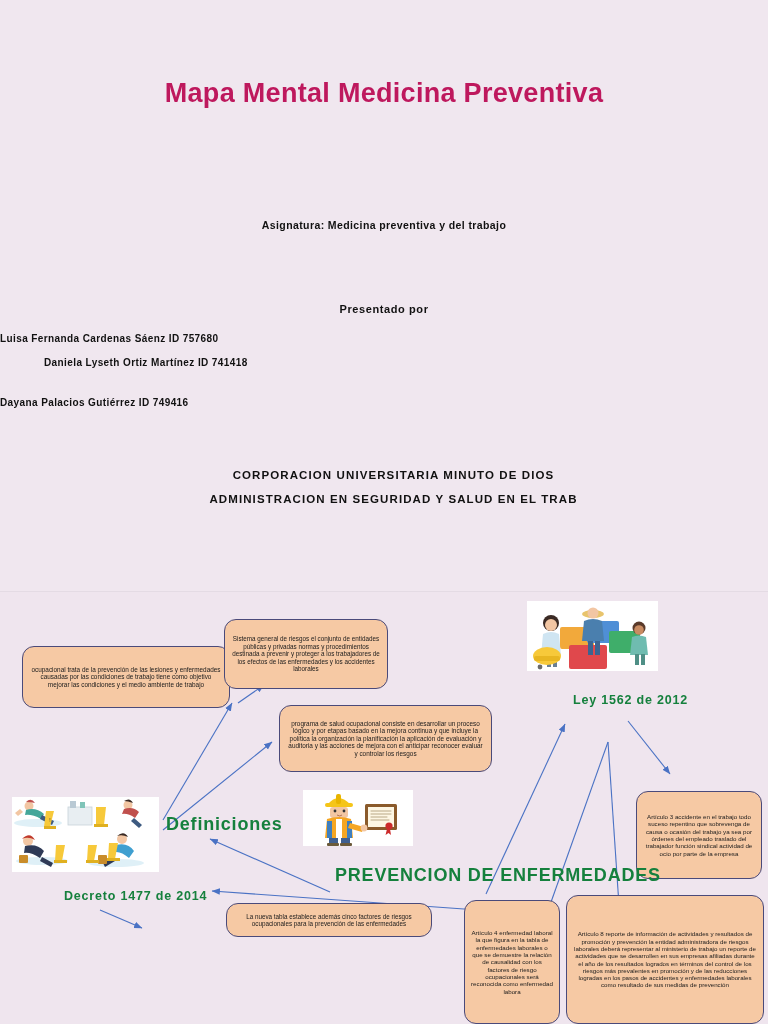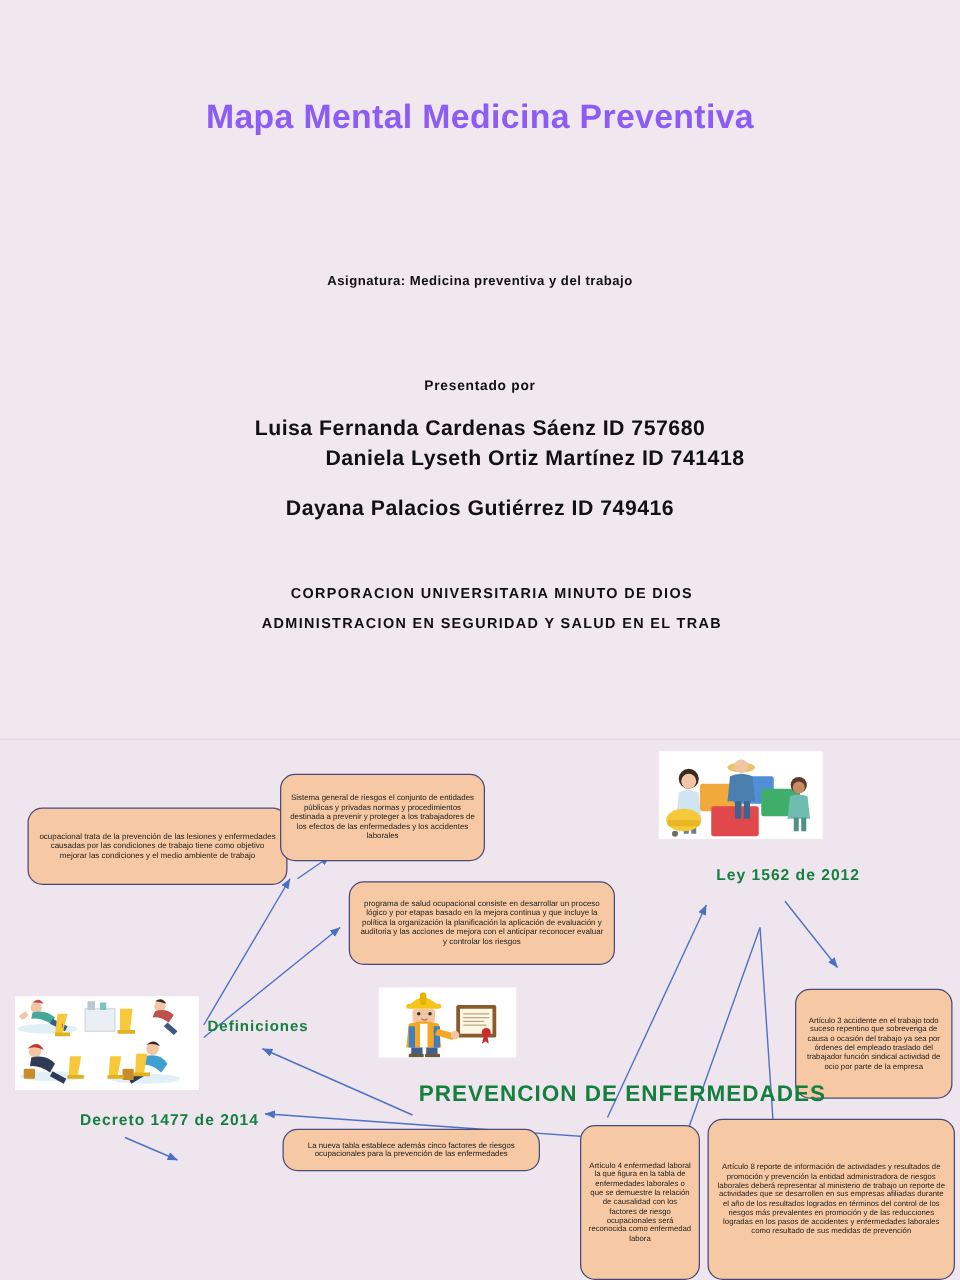--- a/index.html
+++ b/index.html
@@ -18,39 +18,38 @@
   
   #slide-title {
     position: absolute; left: 0; top: 0;
     width: 768px; height: 592px;
     background: #f0e7ef;
     border-bottom: 1px solid #e4dbe4;
   }
   #main-title {
     position: absolute; left: 0; top: 78px; width: 768px;
     text-align: center;
-    font-size: 27px; font-weight: bold; color: #8b5cf6;
+    font-size: 27px; font-weight: bold; color: #be185d;
     letter-spacing: 0.3px;
   }
   #subject-line {
     position: absolute; left: 0; top: 219px; width: 768px;
     text-align: center;
     font-size: 10.5px; font-weight: bold; color: #111;
     letter-spacing: 0.4px;
   }
   #presented-by {
     position: absolute; left: 0; top: 303px; width: 768px;
     text-align: center;
     font-size: 11px; font-weight: bold; color: #111;
     letter-spacing: 0.6px;
   }
   .author-line {
     position: absolute; left: 0; width: 768px;
-    text-align: center;
-    font-size: 17px; font-weight: bold; color: #111;
+    font-size: 10px; font-weight: bold; color: #111;
     letter-spacing: 0.4px;
   }
   #author-0 { top: 333px; }
   #author-1 { top: 357px; margin-left: 44px; }
   #author-2 { top: 397px; }
 
   .inst-line {
     position: absolute; left: 0; width: 768px;
     text-align: center;
     font-size: 11.5px; font-weight: bold; color: #111;
@@ -103,21 +102,21 @@
   
   #node-ocupacional   { left: 22px;  top: 54px;  width: 208px; height: 62px;  font-size: 6.4px; }
   #node-sistema       { left: 224px; top: 27px;  width: 164px; height: 70px;  font-size: 6.3px; }
   #node-programa      { left: 279px; top: 113px; width: 213px; height: 67px;  font-size: 6.4px; }
   #node-articulo3     { left: 636px; top: 199px; width: 126px; height: 88px;  font-size: 6.2px; }
   #node-articulo4     { left: 464px; top: 308px; width: 96px;  height: 124px; font-size: 6.2px; }
   #node-articulo8     { left: 566px; top: 303px; width: 198px; height: 129px; font-size: 6.2px; }
   #node-nuevatabla    { left: 226px; top: 311px; width: 206px; height: 34px;  font-size: 6.3px; }
 
   #label-ley          { left: 573px; top: 101px; font-size: 12.5px; }
-  #label-definiciones { left: 166px; top: 222px; font-size: 12px; }
+  #label-definiciones { left: 166px; top: 222px; font-size: 18px; }
   #label-decreto      { left: 64px;  top: 297px; font-size: 12.5px; }
   #label-prevencion   { left: 335px; top: 273px; font-size: 18px; }
 
   #pic-people  { left: 527px; top: 9px;   width: 131px; height: 70px; }
   #pic-slips   { left: 12px;  top: 205px; width: 147px; height: 75px; }
   #pic-worker  { left: 303px; top: 198px; width: 110px; height: 56px; }
 </style>
 </head>
 <body>
 

